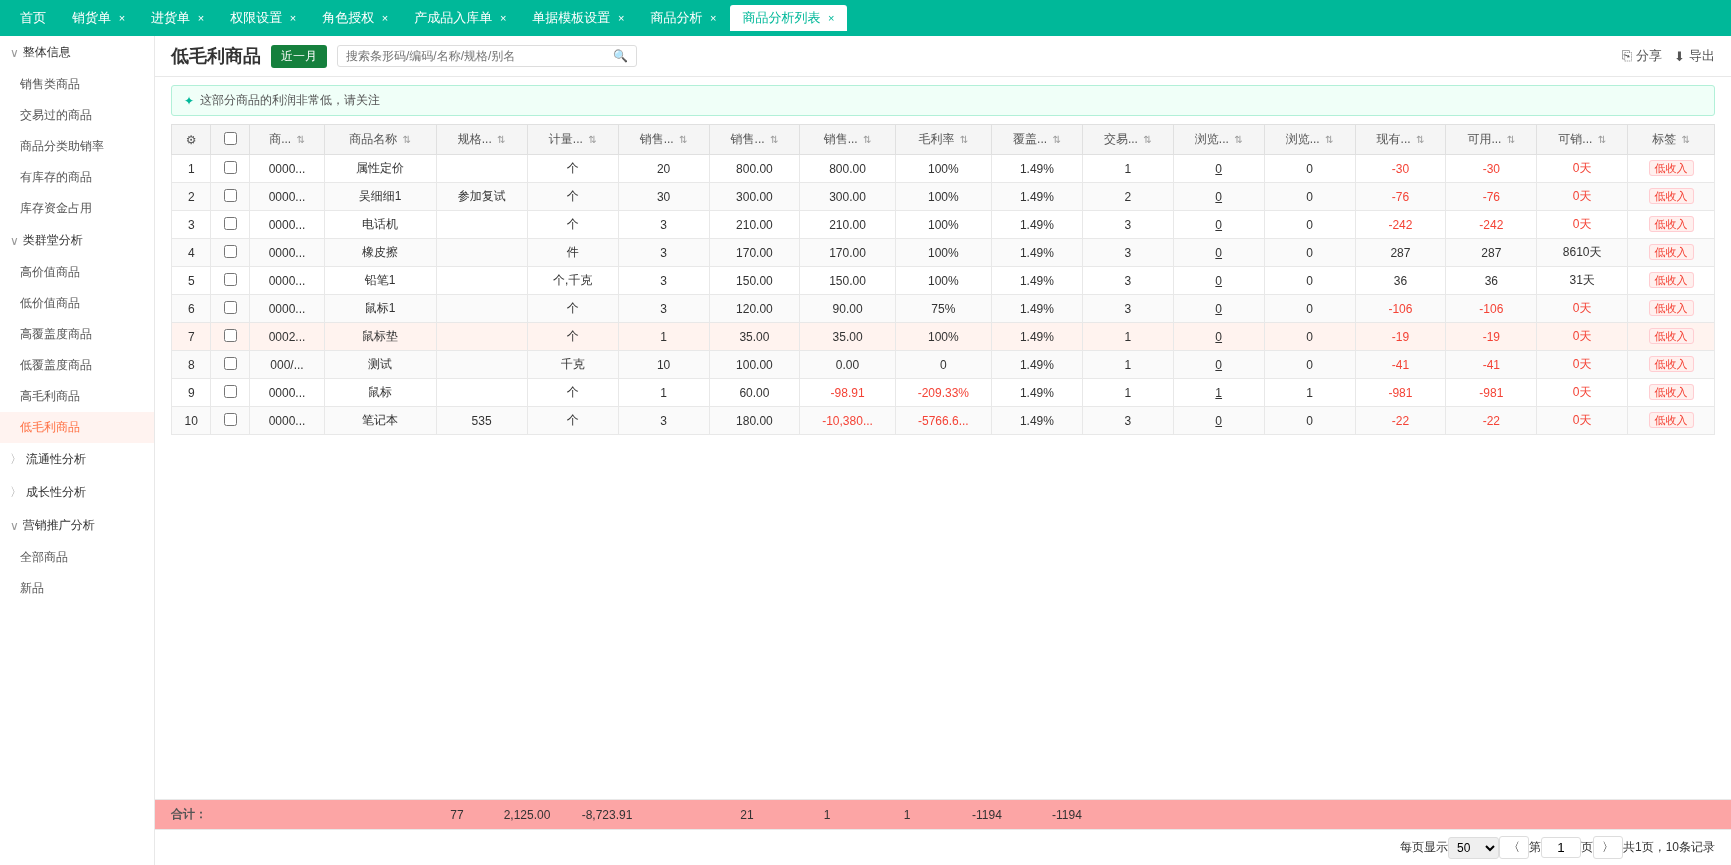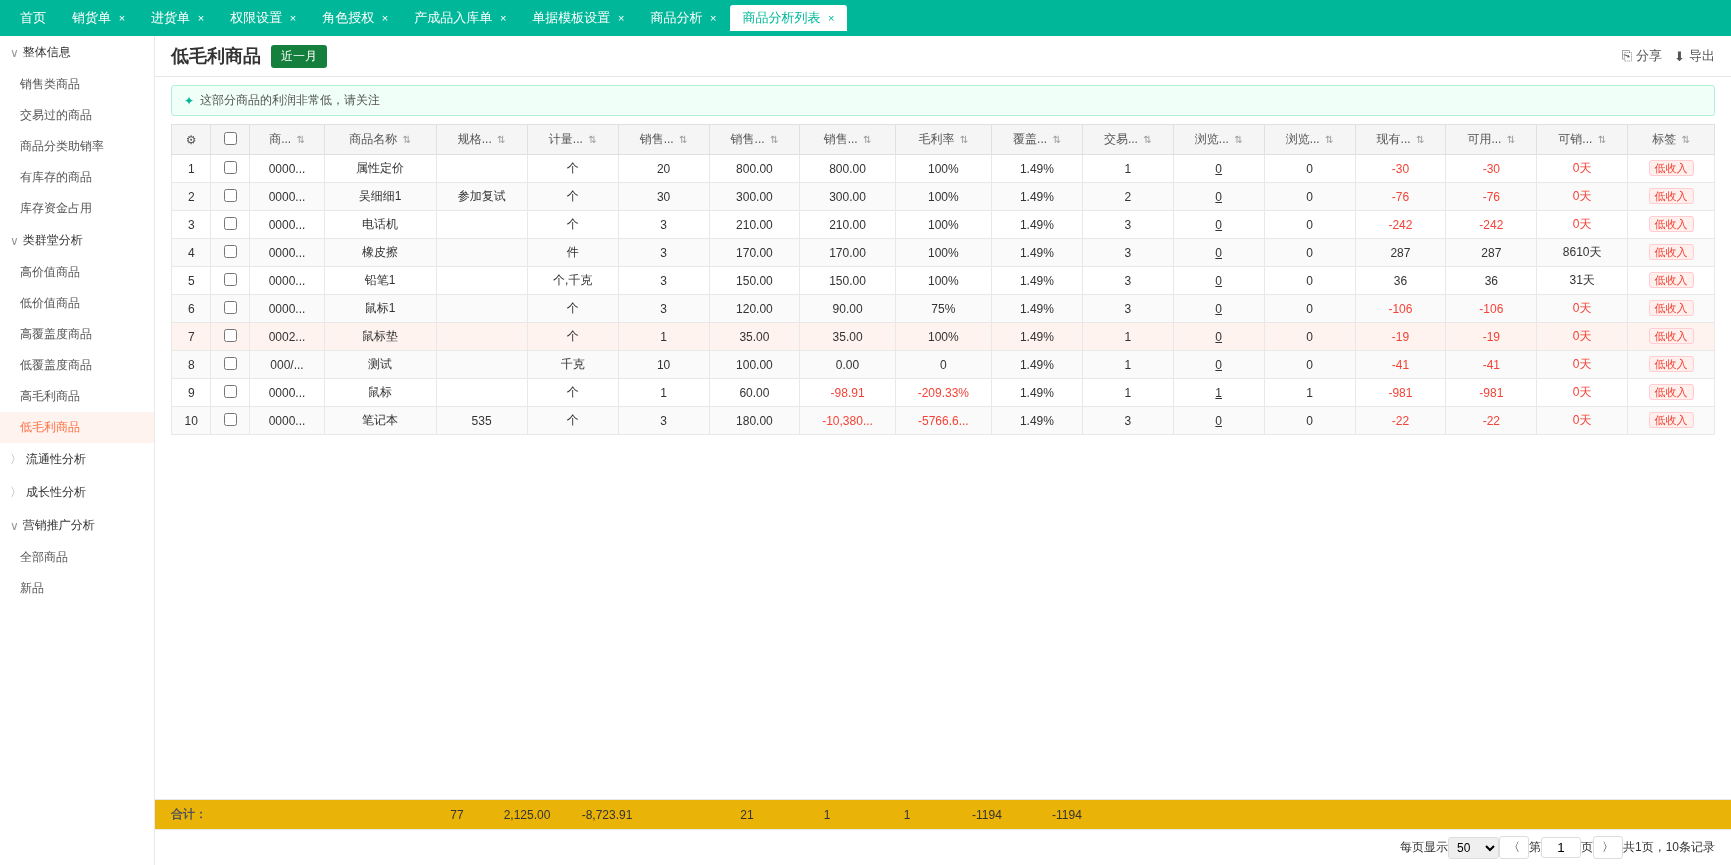--- a/index.html
+++ b/index.html
@@ -177,21 +177,21 @@
       border-radius: 3px;
       padding: 1px 5px;
       font-size: 11px;
     }
     .underline-link { text-decoration: underline; cursor: pointer; color: #333; }
 
     
     .footer-bar {
       border-top: 1px solid #e8e8e8;
       padding: 6px 16px;
-      background: #eab308;
+      background: #fca5a5;
       display: flex;
       align-items: center;
       gap: 20px;
       font-size: 12px;
     }
     .footer-label { color: #555; font-weight: bold; }
     .footer-totals {
       display: flex;
       gap: 0;
       flex: 1;
@@ -291,20 +291,24 @@
     </div>
     <div class="sidebar-item">全部商品</div>
     <div class="sidebar-item">新品</div>
   </div>
 
   <div class="content">
 
     <div class="content-header">
       <span class="page-title">低毛利商品</span>
       <button class="filter-btn">近一月</button>
+      <div class="search-box">
+        <input type="text" placeholder="搜索条形码/编码/名称/规格/别名" style="">
+        <span class="search-icon">🔍</span>
+      </div>
       <div class="header-right">
         <div class="action-btn">
           <span>⎘</span>
           <span>分享</span>
         </div>
         <div class="action-btn">
           <span>⬇</span>
           <span>导出</span>
         </div>
       </div>

